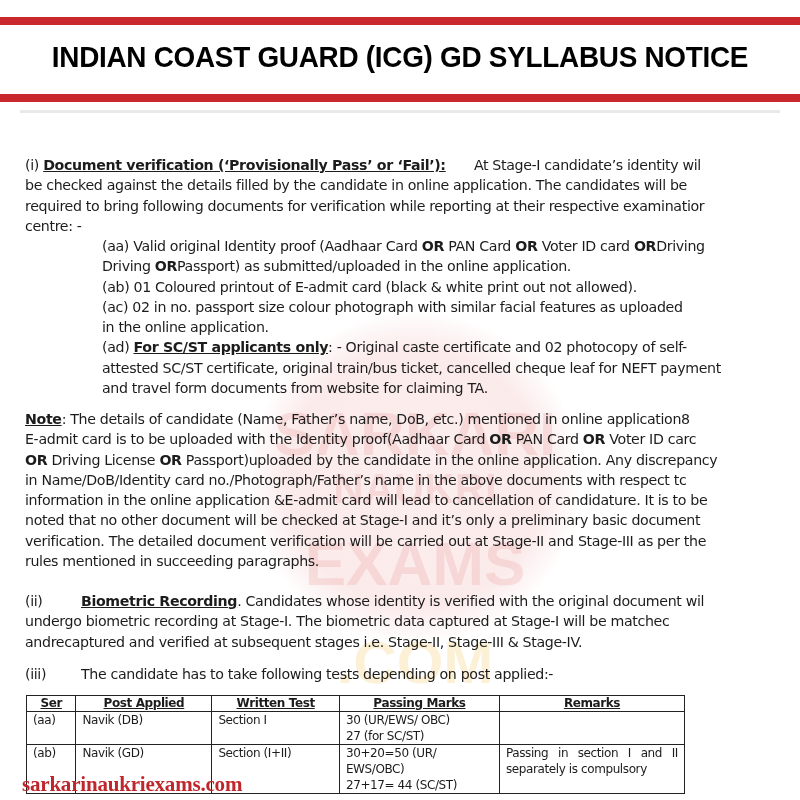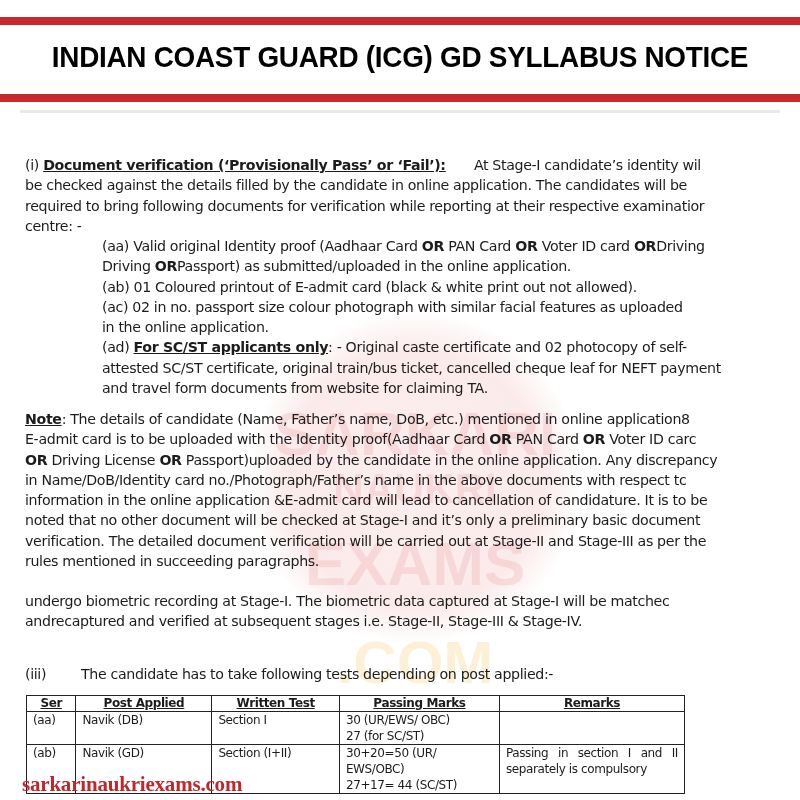--- a/index.html
+++ b/index.html
@@ -122,20 +122,23 @@
       <b>OR</b><span> Driving License </span><b>OR</b><span> Passport)uploaded by the candidate in the online application. Any discrepancy</span>
     </div>
     <div class="row">in Name/DoB/Identity card no./Photograph/Father’s name in the above documents with respect tc</div>
     <div class="row">information in the online application &amp;E-admit card will lead to cancellation of candidature. It is to be</div>
     <div class="row">noted that no other document will be checked at Stage-I and it’s only a preliminary basic document</div>
     <div class="row">verification. The detailed document verification will be carried out at Stage-II and Stage-III as per the</div>
     <div class="row">rules mentioned in succeeding paragraphs.</div>
   </div>
 
   <div class="txt" style="top:478px;">
+    <div class="row">
+      <span class="tab">(ii)</span><span class="u">Biometric Recording</span><span>. Candidates whose identity is verified with the original document wil</span>
+    </div>
     <div class="row">undergo biometric recording at Stage-I. The biometric data captured at Stage-I will be matchec</div>
     <div class="row">andrecaptured and verified at subsequent stages i.e. Stage-II, Stage-III &amp; Stage-IV.</div>
   </div>
 
   <div class="txt row" style="top:551px;">
     <span class="tab">(iii)</span><span>The candidate has to take following tests depending on post applied:-</span>
   </div>
 
   <table>
     <colgroup>

